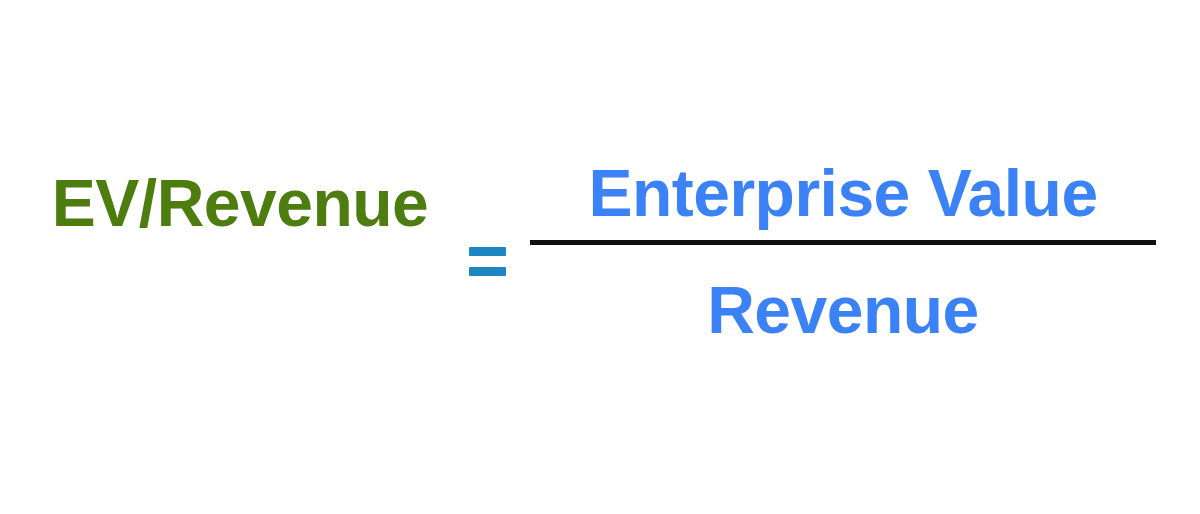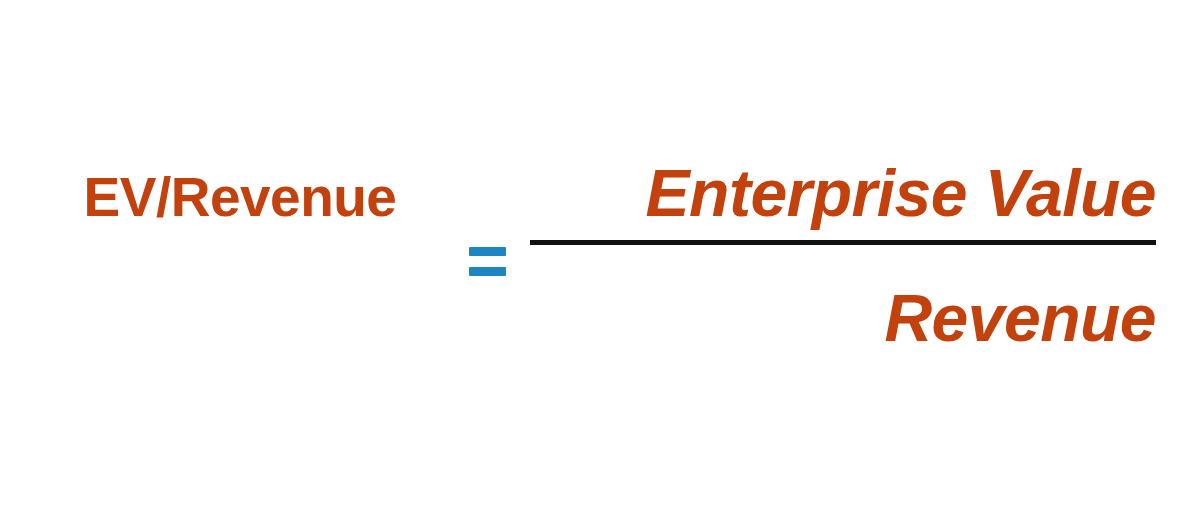--- a/index.html
+++ b/index.html
@@ -19,24 +19,24 @@
     -webkit-font-smoothing: antialiased;
   }
 
   
   .lhs-label {
     position: absolute;
     left: 40px;
     top: 168px;
     width: 400px;
     text-align: center;
-    color: #c2410c;
+    color: #4d7c0f;
     font-family: "Liberation Sans", sans-serif;
     font-weight: bold;
-    font-size: 55px;
+    font-size: 66px;
     line-height: 1.08;
     letter-spacing: -0.5px;
     white-space: nowrap;
   }
   .lhs-line {
     display: block;
   }
 
   
   .equals {
@@ -60,43 +60,42 @@
   
   .fraction {
     position: absolute;
     left: 530px;
     top: 160px;
     width: 626px;
   }
 
   .numerator,
   .denominator {
-    text-align: right;
-    color: #c2410c;
+    text-align: center;
+    color: #3b82f6;
     font-family: "Liberation Sans", sans-serif;
     font-weight: bold;
     font-size: 66px;
     line-height: 1;
     letter-spacing: -0.5px;
     white-space: nowrap;
-    font-style: italic;
   }
 
   .numerator {
     padding-bottom: 14px;
   }
 
   .fraction-bar {
     width: 100%;
     height: 5px;
     background: #111111;
   }
 
   .denominator {
-    padding-top: 40px;
+    padding-top: 32px;
   }
 </style>
 </head>
 <body>
 
 <div id="canvas">
 
   <div class="lhs-label">
     <span class="lhs-line">EV/Revenue</span>
   </div>

